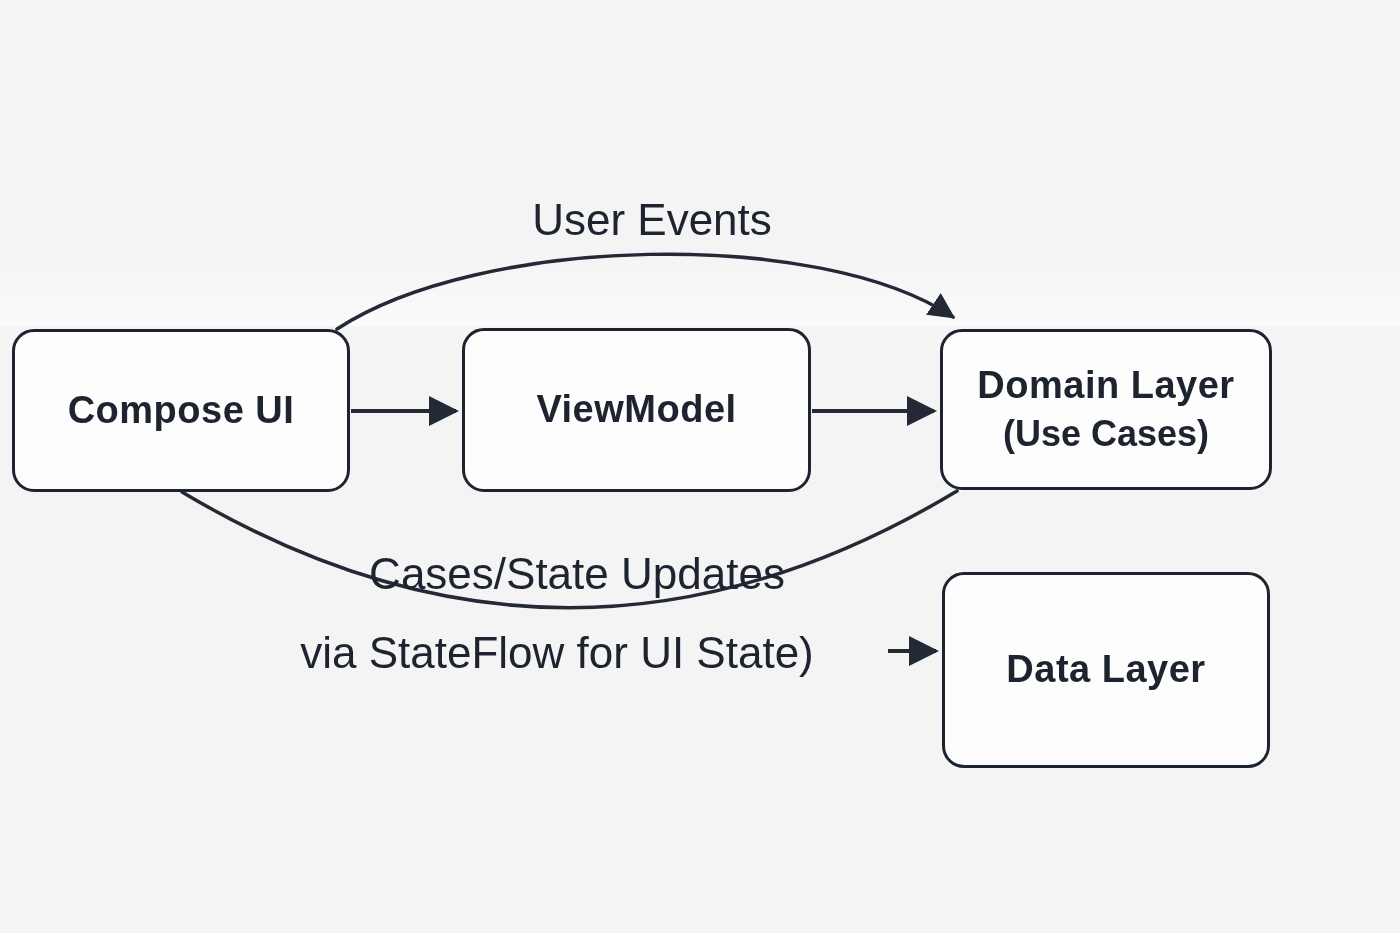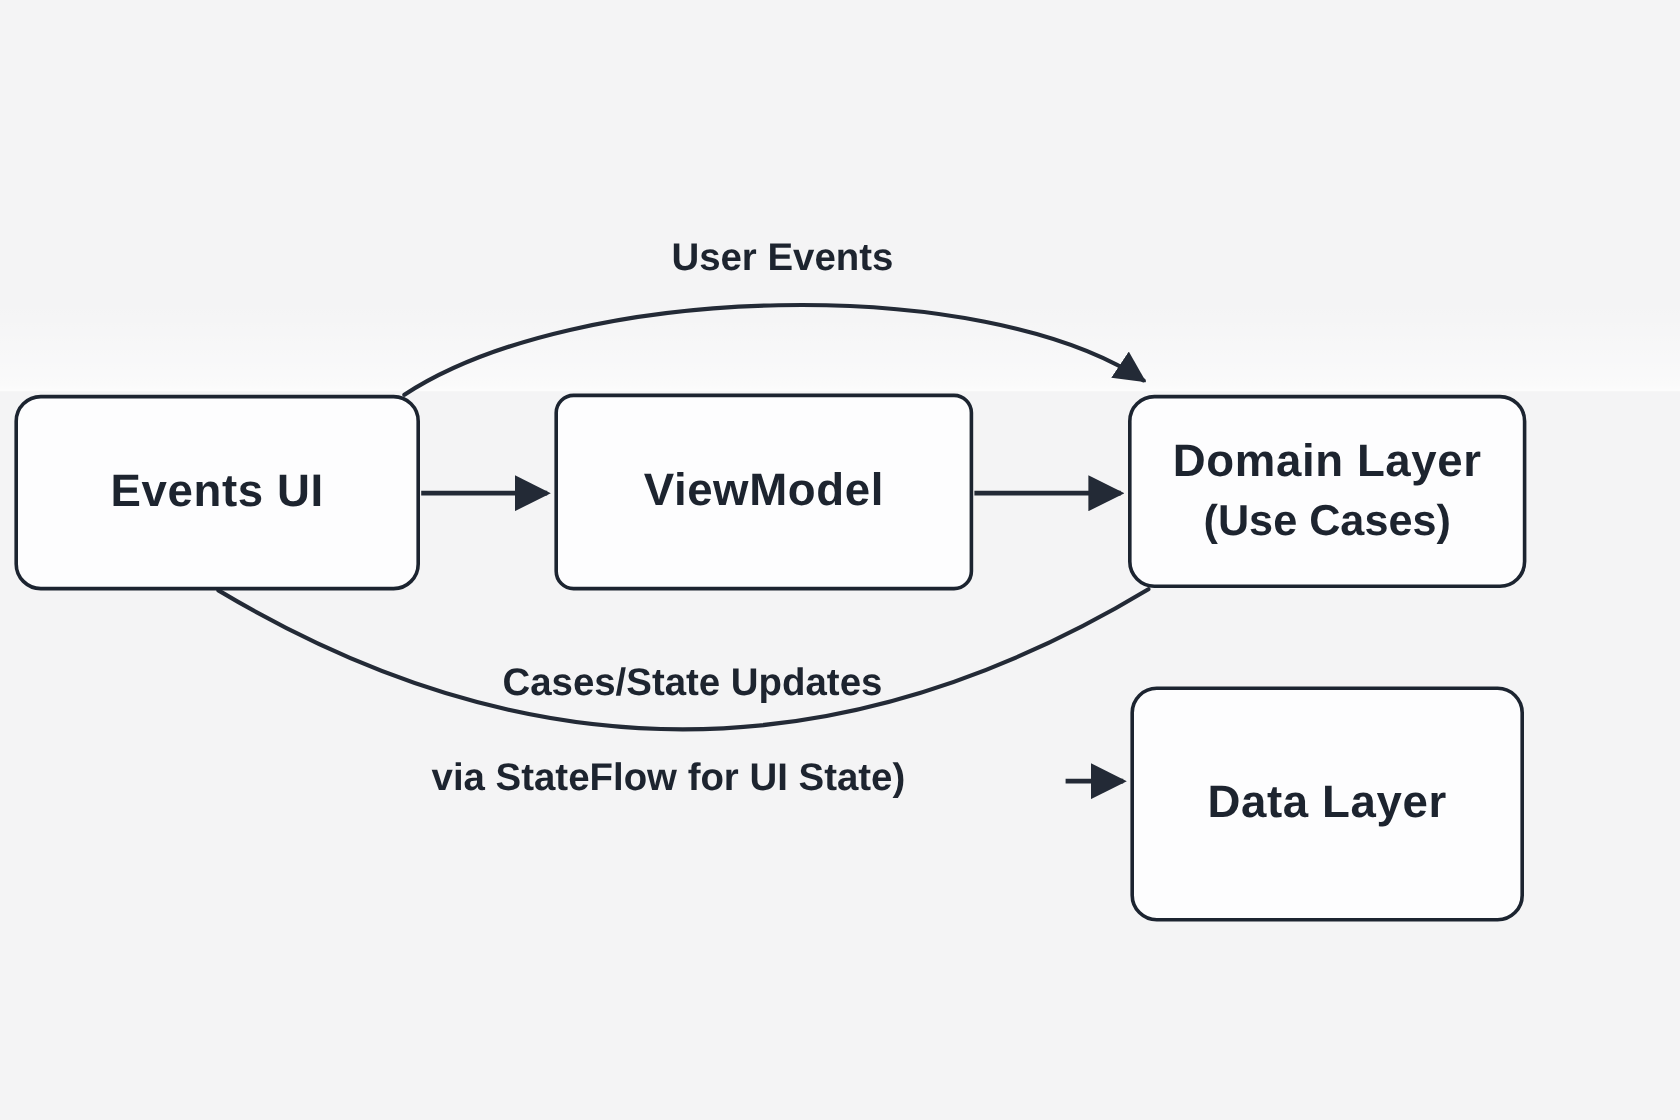--- a/index.html
+++ b/index.html
@@ -50,31 +50,31 @@
     font-weight: bold;
     line-height: 1.3;
     letter-spacing: 0.5px;
   }
   .node-subtitle {
     font-size: 36px;
     font-weight: bold;
     line-height: 1.35;
   }
   .node-compose-ui  { left: 12px;  top: 329px; width: 338px; height: 163px; }
-  .node-viewmodel   { left: 462px; top: 328px; width: 349px; height: 164px; border-radius: 16px; }
+  .node-viewmodel   { left: 462px; top: 328px; width: 349px; height: 164px; }
   .node-domain      { left: 940px; top: 329px; width: 332px; height: 161px; align-items: center; }
   .node-data        { left: 942px; top: 572px; width: 328px; height: 196px; text-align: center; }
 
   .edge-label {
     position: absolute;
     transform: translateX(-50%);
     white-space: nowrap;
     color: #1d242f;
-    font-size: 32px;
-    font-weight: bold;
+    font-size: 44px;
+    font-weight: normal;
     line-height: 1;
   }
   .label-user-events { left: 652px; top: 198px; }
   .label-updates     { left: 577px; top: 552px; }
   .label-note        { left: 557px; top: 631px; }
 </style>
 </head>
 <body>
 
 <div class="canvas">
@@ -93,21 +93,21 @@
     <path d="M 182 492 Q 570 724 957 491" fill="none" stroke="#232a36" stroke-width="3.5" stroke-linecap="round"></path>
 
     <path d="M 351 411 L 456 411" fill="none" stroke="#232a36" stroke-width="4" marker-end="url(#arrowhead)"></path>
 
     <path d="M 812 411 L 934 411" fill="none" stroke="#232a36" stroke-width="4" marker-end="url(#arrowhead)"></path>
 
     <path d="M 888 651 L 936 651" fill="none" stroke="#232a36" stroke-width="4" marker-end="url(#arrowhead)"></path>
   </svg>
 
   <div class="node node-compose-ui">
-    <div class="node-title">Events UI</div>
+    <div class="node-title">Compose UI</div>
   </div>
 
   <div class="node node-viewmodel">
     <div class="node-title">ViewModel</div>
   </div>
 
   <div class="node node-domain">
     <div class="node-title">Domain Layer</div>
     <div class="node-subtitle">(Use Cases)</div>
   </div>

